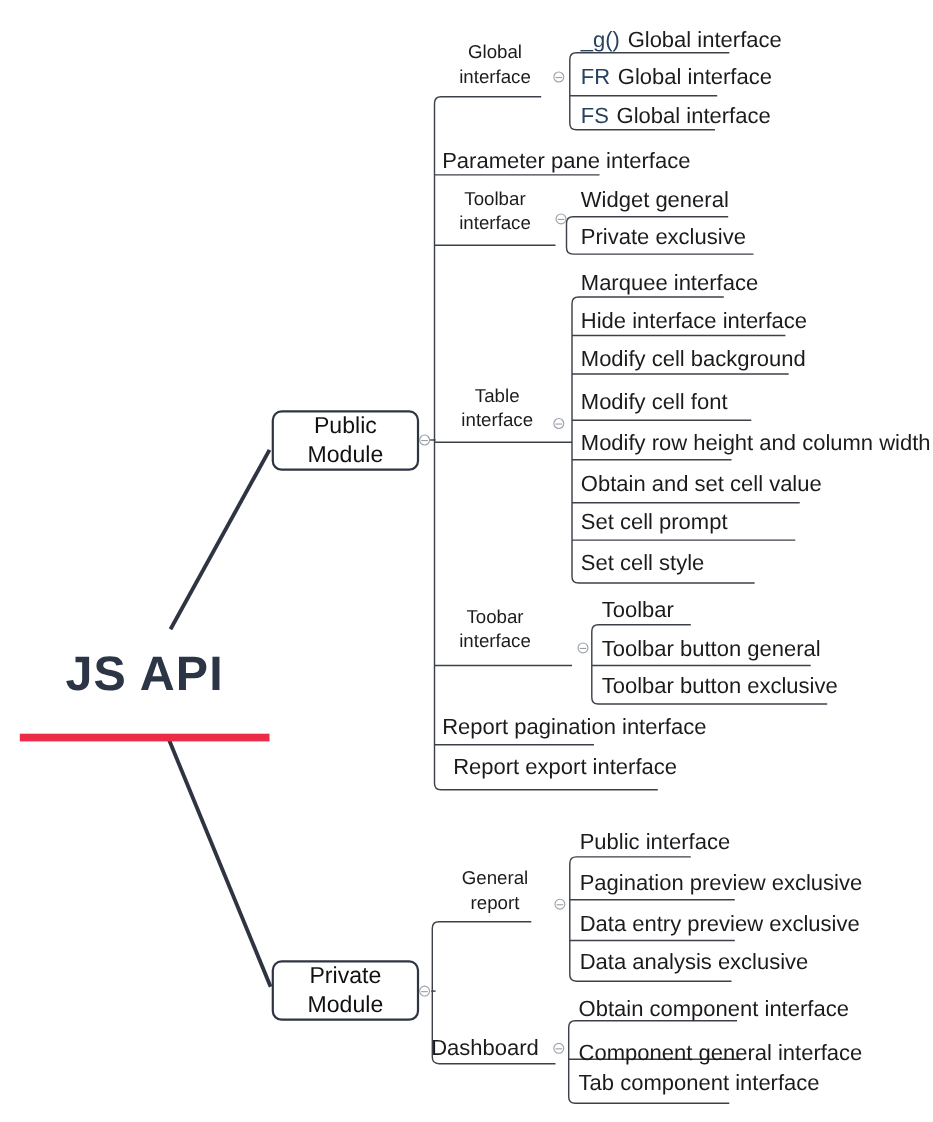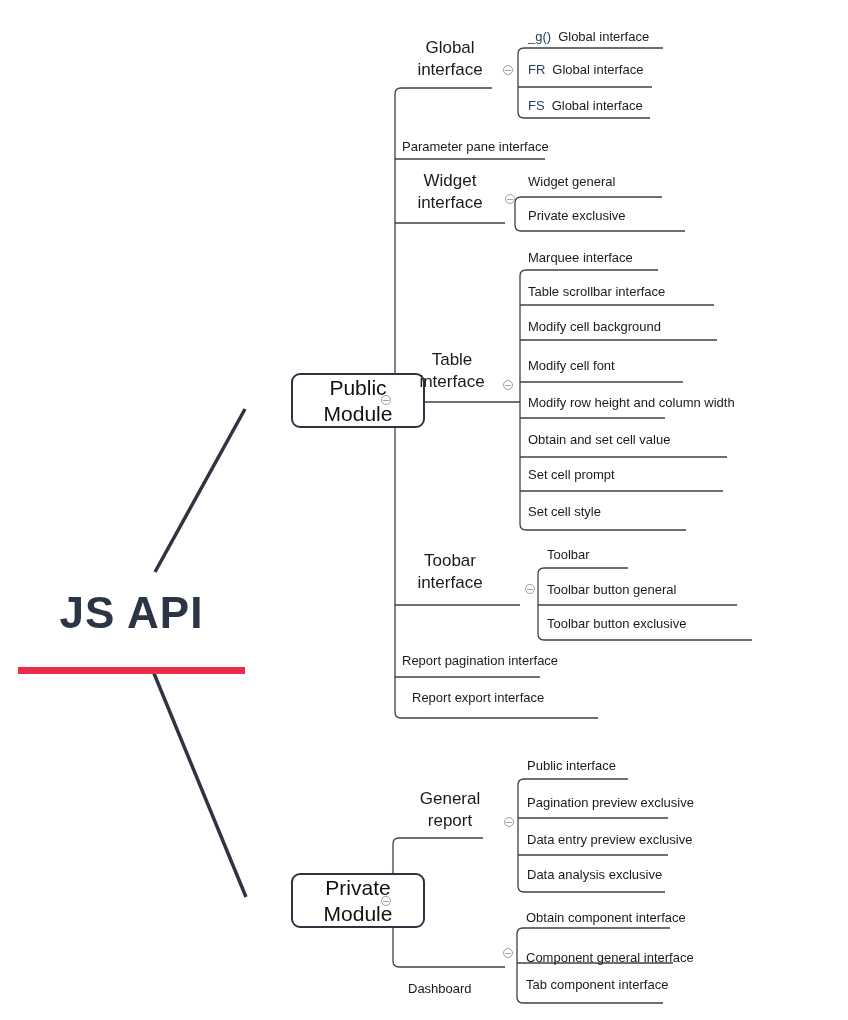--- a/index.html
+++ b/index.html
@@ -1,26 +1,26 @@
 <!DOCTYPE html>
 <html><head>
 <meta charset="utf-8">
 <style>
   html,body{margin:0;padding:0;background:#fff;}
   .canvas{position:relative;width:848px;height:1020px;background:#fff;overflow:hidden;
           font-family:"Liberation Sans",sans-serif;color:#1b1b1b;}
   svg.lines{position:absolute;left:0;top:0;width:848px;height:1020px;}
-  .lbl{position:absolute;font-size:13px;line-height:20px;white-space:nowrap;}
+  .lbl{position:absolute;font-size:20px;line-height:20px;white-space:nowrap;}
   .lbl2{position:absolute;font-size:17px;line-height:22px;width:90px;text-align:center;white-space:normal;}
   .root-label{position:absolute;left:18px;top:588px;width:227px;text-align:center;
               font-size:44px;font-weight:bold;color:#2c3545;letter-spacing:1px;}
   .root-bar{position:absolute;left:18px;top:667px;width:227px;height:7px;background:#ec2b47;}
   .module-box{position:absolute;width:134px;height:55px;border:2px solid #2e3442;border-radius:9px;
               background:#fff;box-sizing:border-box;display:flex;align-items:center;justify-content:center;
-              text-align:center;font-size:21px;line-height:26px;color:#111;margin-left:44px;}
+              text-align:center;font-size:21px;line-height:26px;color:#111;}
   .handle{position:absolute;width:10px;height:10px;border:1px solid #9aa0a8;border-radius:50%;
           background:#fff;box-sizing:border-box;}
   .handle::after{content:"";position:absolute;left:1px;right:1px;top:3.5px;height:1px;background:#9aa0a8;}
   .prefix{color:#27425f;margin-right:7px;}
 </style>
 </head>
 <body>
 
 <div class="canvas">
 
@@ -60,54 +60,54 @@
   </svg>
 
   <div class="root-label">JS API</div>
   <div class="root-bar"></div>
 
   <div class="module-box" style="left:247px;top:373px;">Public Module</div>
   <div class="module-box" style="left:247px;top:873px;">Private Module</div>
 
   <div class="lbl2" style="left:405px;top:37px;">Global interface</div>
   <div class="lbl" style="left:402px;top:137px;">Parameter pane interface</div>
-  <div class="lbl2" style="left:405px;top:170px;">Widget interface</div>
+  <div class="lbl2" style="left:405px;top:170px;">Toolbar interface</div>
   <div class="lbl2" style="left:407px;top:349px;">Table interface</div>
   <div class="lbl2" style="left:405px;top:550px;text-align:center;">Toobar interface</div>
   <div class="lbl" style="left:402px;top:651px;">Report pagination interface</div>
   <div class="lbl" style="left:412px;top:688px;">Report export interface</div>
 
   <div class="lbl" style="left:528px;top:27px;">
     <span class="prefix">_g()</span><span>Global interface</span>
   </div>
   <div class="lbl" style="left:528px;top:60px;">
     <span class="prefix">FR</span><span>Global interface</span>
   </div>
   <div class="lbl" style="left:528px;top:96px;">
     <span class="prefix">FS</span><span>Global interface</span>
   </div>
 
   <div class="lbl" style="left:528px;top:172px;">Widget general</div>
   <div class="lbl" style="left:528px;top:206px;">Private exclusive</div>
 
   <div class="lbl" style="left:528px;top:248px;">Marquee interface</div>
-  <div class="lbl" style="left:528px;top:282px;">Table scrollbar interface</div>
+  <div class="lbl" style="left:528px;top:282px;">Hide interface interface</div>
   <div class="lbl" style="left:528px;top:317px;">Modify cell background</div>
   <div class="lbl" style="left:528px;top:356px;">Modify cell font</div>
   <div class="lbl" style="left:528px;top:393px;text-align:center;">Modify row height and column width</div>
   <div class="lbl" style="left:528px;top:430px;">Obtain and set cell value</div>
   <div class="lbl" style="left:528px;top:465px;">Set cell prompt</div>
   <div class="lbl" style="left:528px;top:502px;">Set cell style</div>
 
   <div class="lbl" style="left:547px;top:545px;">Toolbar</div>
   <div class="lbl" style="left:547px;top:580px;">Toolbar button general</div>
   <div class="lbl" style="left:547px;top:614px;">Toolbar button exclusive</div>
 
   <div class="lbl2" style="left:405px;top:788px;">General report</div>
-  <div class="lbl" style="left:408px;top:943px;margin-top:36px;">Dashboard</div>
+  <div class="lbl" style="left:392px;top:943px;">Dashboard</div>
 
   <div class="lbl" style="left:527px;top:756px;">Public interface</div>
   <div class="lbl" style="left:527px;top:793px;text-align:center;">Pagination preview exclusive</div>
   <div class="lbl" style="left:527px;top:830px;">Data entry preview exclusive</div>
   <div class="lbl" style="left:527px;top:865px;">Data analysis exclusive</div>
 
   <div class="lbl" style="left:526px;top:908px;">Obtain component interface</div>
   <div class="lbl" style="left:526px;top:938px;margin-top:10px;">Component general interface</div>
   <div class="lbl" style="left:526px;top:975px;">Tab component interface</div>
 

